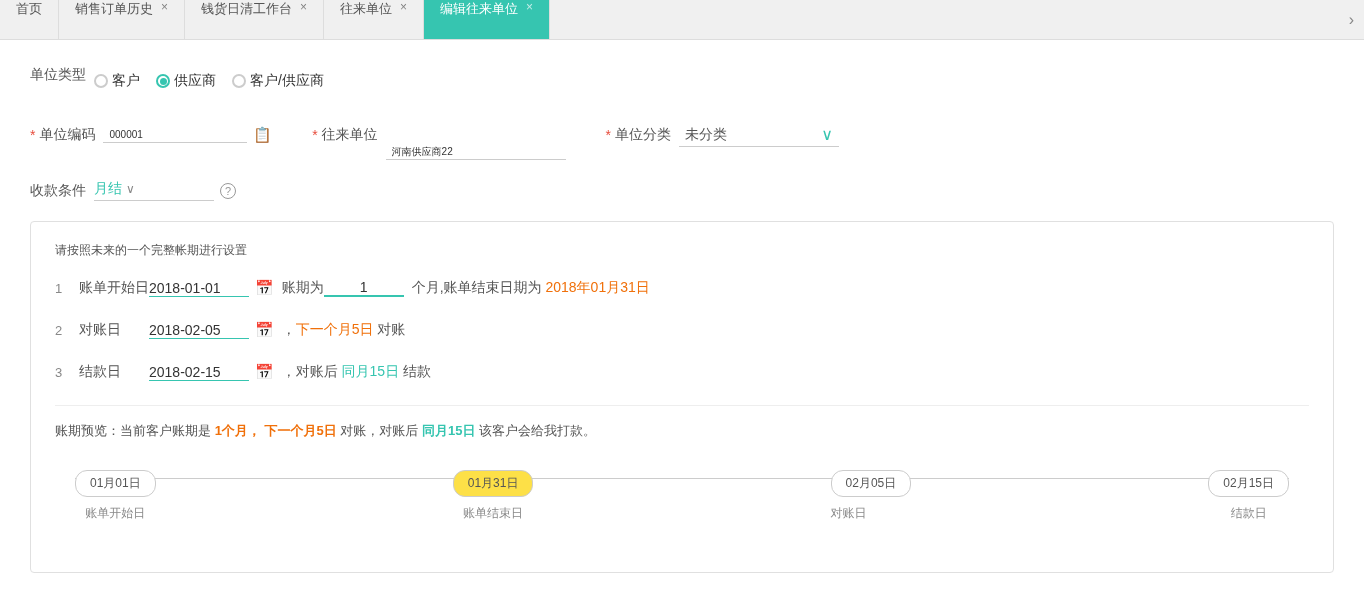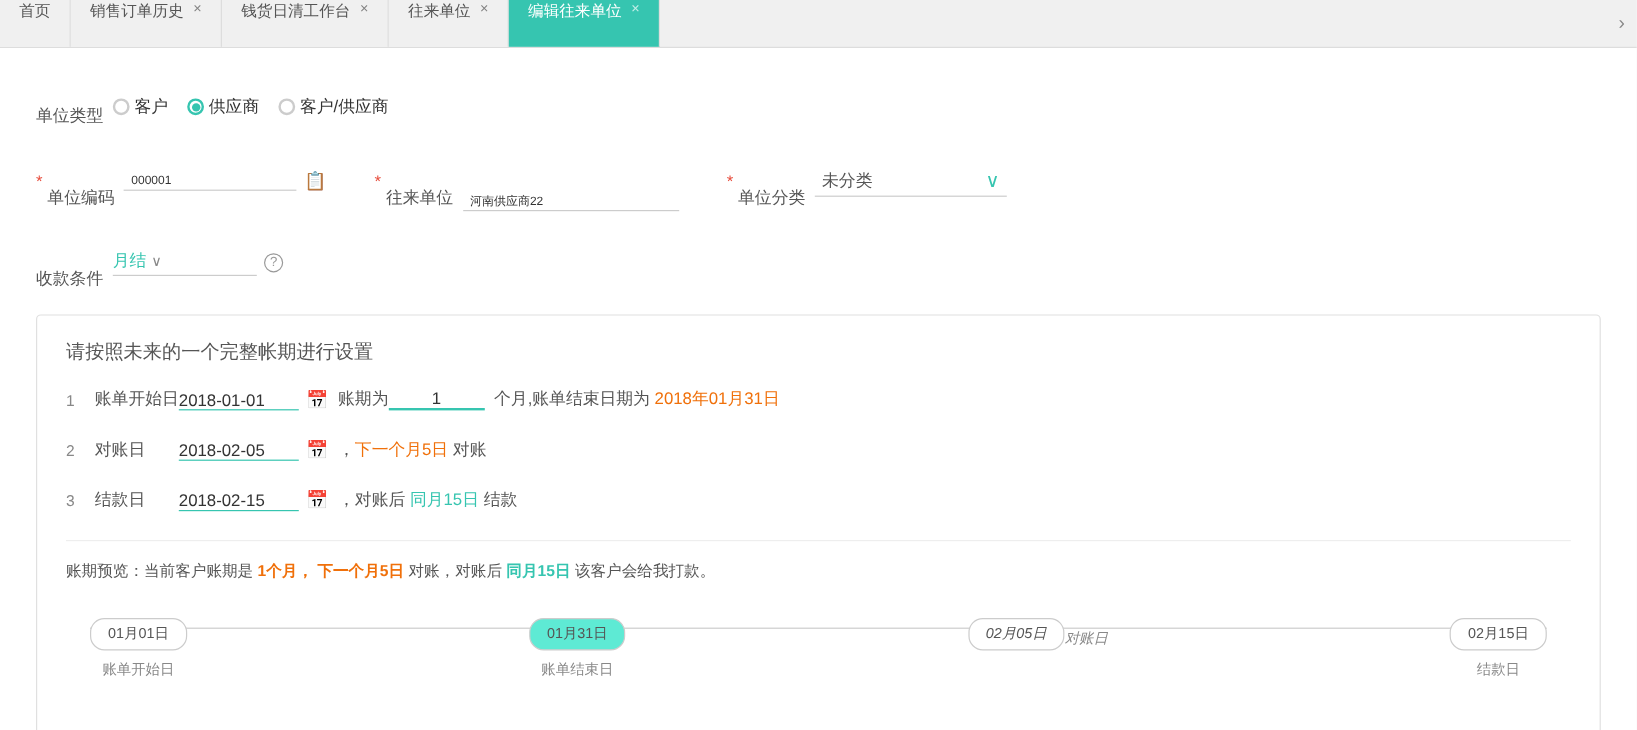--- a/index.html
+++ b/index.html
@@ -65,21 +65,20 @@
     }
     .form-group {
       display: flex;
       align-items: center;
       margin-right: 40px;
     }
     .form-label {
       color: #555;
       margin-right: 8px;
       white-space: nowrap;
-      margin-top: 28px;
     }
     .required-star {
       color: #e74c3c;
       margin-right: 4px;
     }
     .form-input {
       border: none;
       border-bottom: 1px solid #ccc;
       outline: none;
       padding: 2px 6px;
@@ -173,21 +172,21 @@
     .dropdown-select .ds-arrow { color: #36c5b0; font-size: 16px; }
 
     
     .panel-box {
       border: 1px solid #e0e0e0;
       border-radius: 4px;
       padding: 20px 24px;
       margin-bottom: 20px;
     }
     .panel-title {
-      font-size: 16px;
+      font-size: 12px;
       color: #555;
       margin-bottom: 20px;
     }
 
     
     .table-row-item {
       display: flex;
       align-items: center;
       margin-bottom: 24px;
     }
@@ -370,27 +369,27 @@
         <div style="position:absolute; top:18px; left:20px; right:20px; height:1px; background:#ccc; z-index:0;"></div>
 
         <div style="display:flex; flex-direction:column; align-items:center; z-index:1; flex-shrink:0;">
           <div style="border:1px solid #ccc; border-radius:12px; padding:4px 14px; font-size:12px; color:#555; background:#fff; white-space:nowrap;">01月01日</div>
           <div style="font-size:12px; color:#888; margin-top:8px; white-space:nowrap;">账单开始日</div>
         </div>
 
         <div style="flex:1;"></div>
 
         <div style="display:flex; flex-direction:column; align-items:center; z-index:1; flex-shrink:0;">
-          <div style="border:1px solid #ccc; border-radius:12px; padding:4px 14px; font-size:12px; color:#555; background:#5eead4; white-space:nowrap;">01月31日</div>
+          <div style="border:1px solid #ccc; border-radius:12px; padding:4px 14px; font-size:12px; color:#555; background:#fde047; white-space:nowrap;">01月31日</div>
           <div style="font-size:12px; color:#888; margin-top:8px; white-space:nowrap;">账单结束日</div>
         </div>
 
         <div style="flex:1;"></div>
 
-        <div style="display:flex; flex-direction:row; align-items:center; z-index:1; flex-shrink:0;font-style:italic;">
+        <div style="display:flex; flex-direction:column; z-index:1; flex-shrink:0;">
           <div style="border:1px solid #ccc; border-radius:12px; padding:4px 14px; font-size:12px; color:#555; background:#fff; white-space:nowrap;">02月05日</div>
           <div style="font-size:12px; color:#888; margin-top:8px; white-space:nowrap;">对账日</div>
         </div>
 
         <div style="flex:1;"></div>
 
         <div style="display:flex; flex-direction:column; align-items:center; z-index:1; flex-shrink:0;">
           <div style="border:1px solid #ccc; border-radius:12px; padding:4px 14px; font-size:12px; color:#555; background:#fff; white-space:nowrap;">02月15日</div>
           <div style="font-size:12px; color:#888; margin-top:8px; white-space:nowrap;">结款日</div>
         </div>

